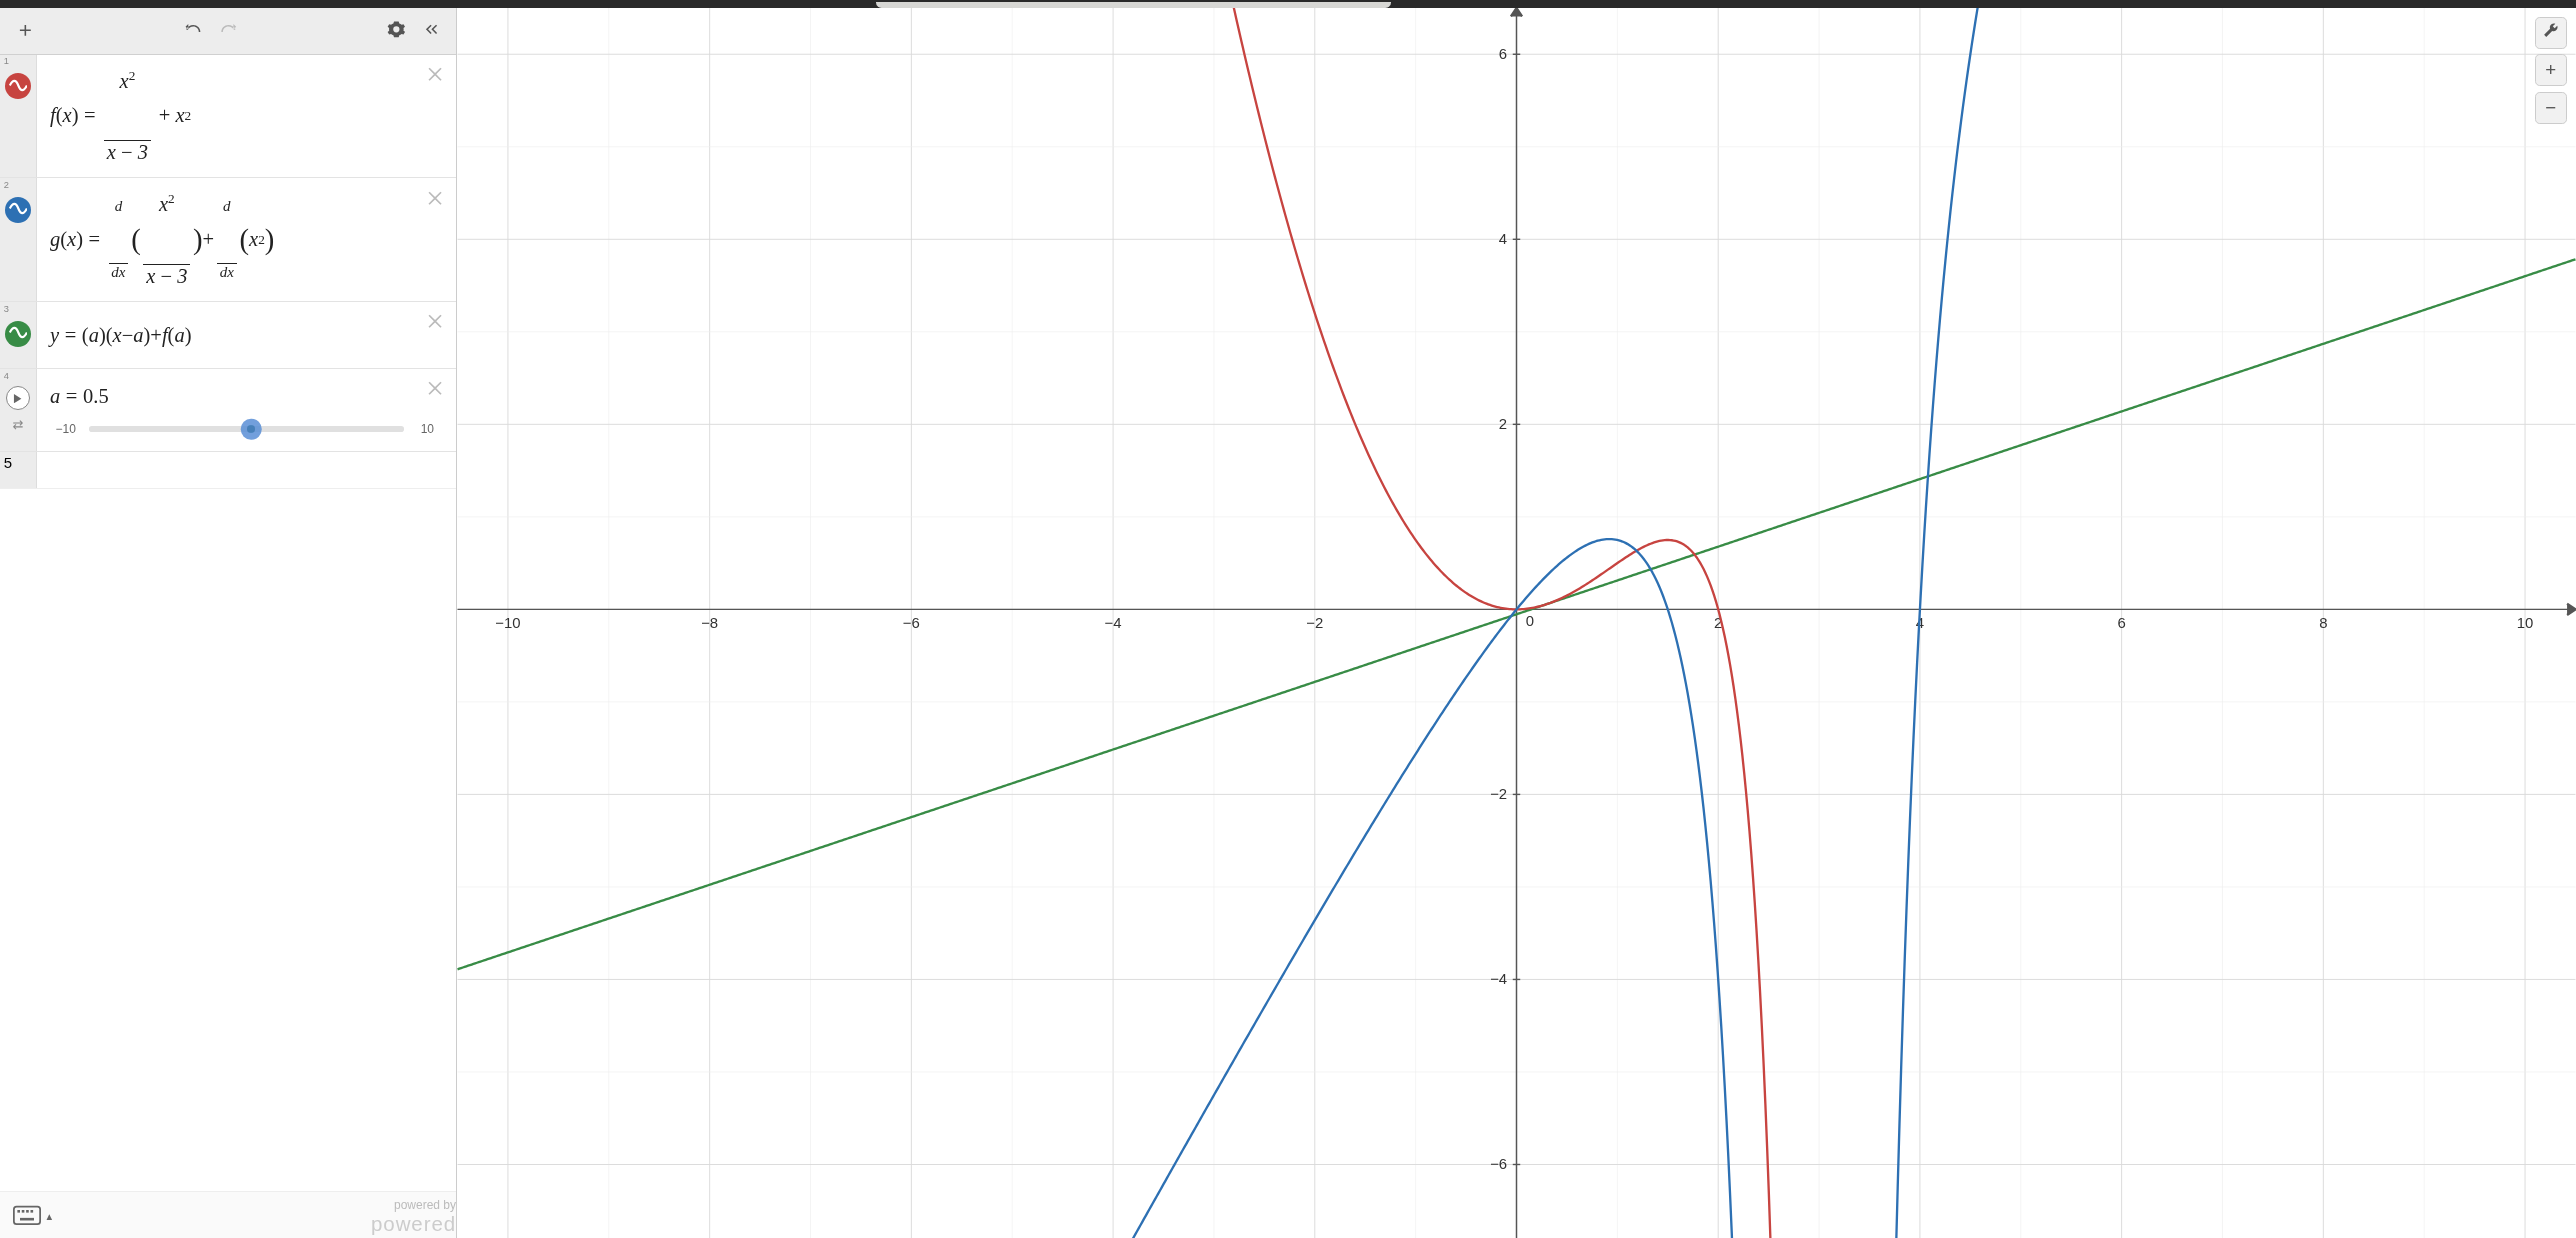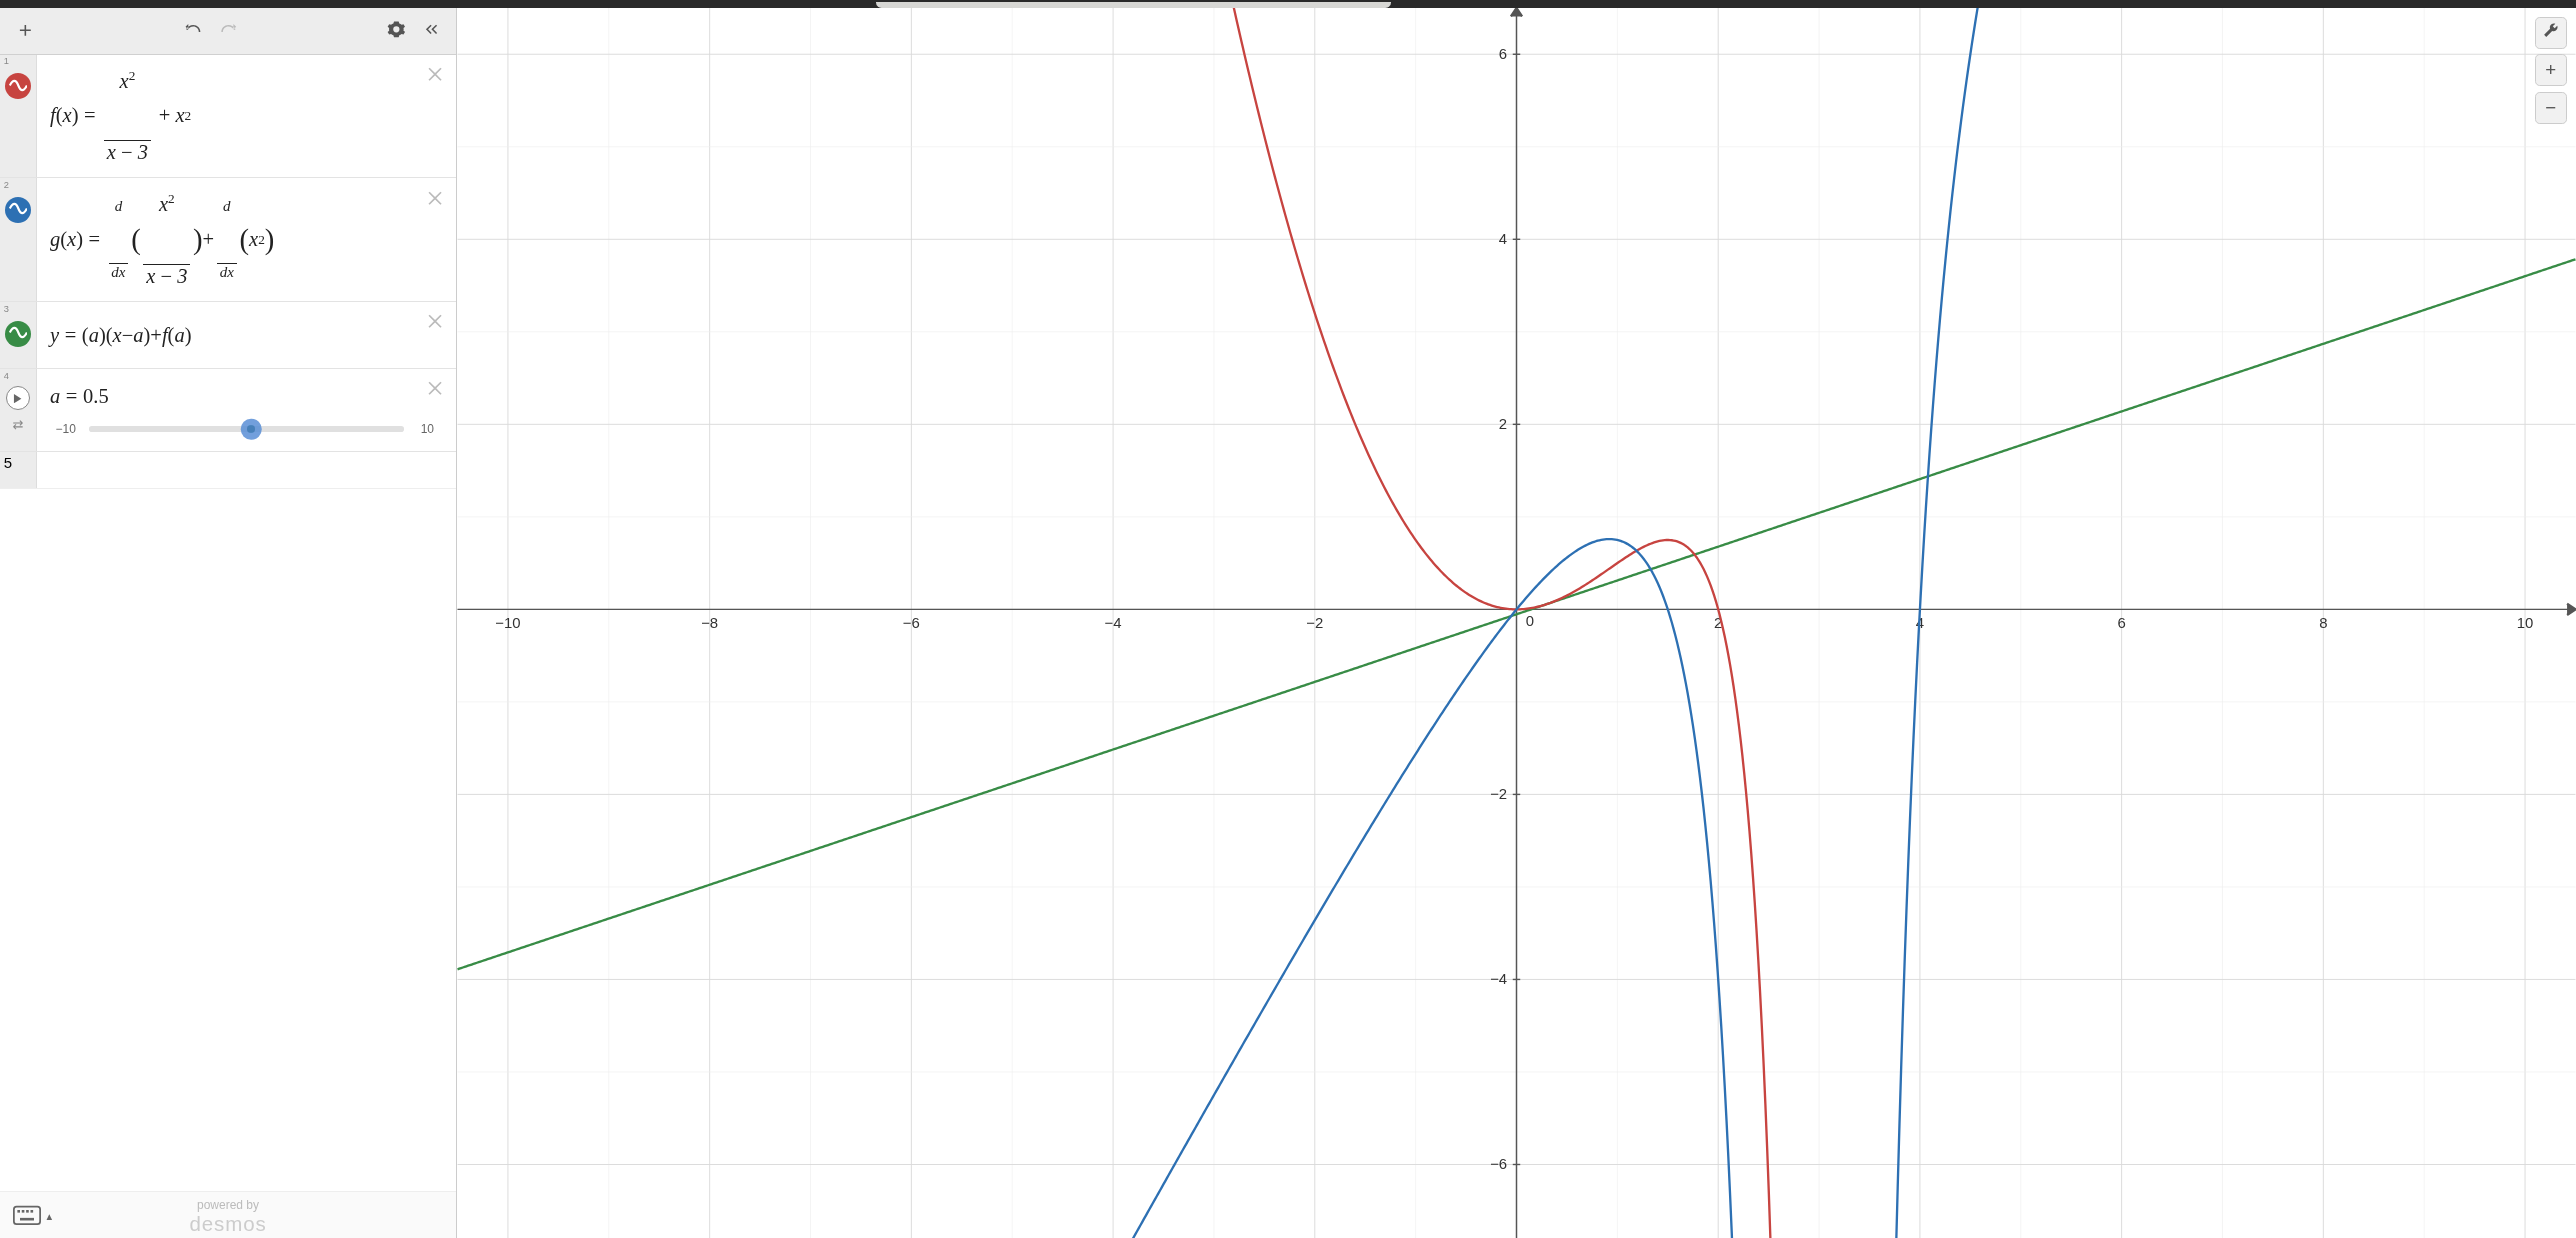--- a/index.html
+++ b/index.html
@@ -184,21 +184,21 @@
     background:#fff;
     border-bottom: 0.9px solid #eee;
     display:flex;
   }
   .empty-expr .idxcol {
     width:37px;background:#ececec;border-right:0.9px solid #ddd;
     position:relative;
   }
 
   .poweredby {
-    text-align:center;
+    text-align:right;
     color:#bbb;
     font-size:12px;
     padding:5.6px 0 0 0;
   }
   .poweredby .brand {
     font-family: Arial, sans-serif;
     font-size: 20.5px;
     letter-spacing: 0.9px;
     color:#ccc;
   }
@@ -433,21 +433,21 @@
                 <rect x="10" y="5" width="3" height="3" fill="#666"></rect>
                 <rect x="15" y="5" width="3" height="3" fill="#666"></rect>
                 <rect x="20" y="5" width="3" height="3" fill="#666"></rect>
                 <rect x="8" y="14" width="16" height="3" fill="#666"></rect>
               </svg>
           </span>
           <span class="caret">▴</span>
         </div>
         <div class="poweredby">
           <div>powered by</div>
-          <div class="brand">desmos</div>
+          <div class="brand">powered</div>
         </div>
       </div>
     </div>
 
     <div class="graph">
       <svg class="plot" id="plot" viewBox="0 0 2272 1320" style="font-size:16px">
           <line x1="54.095238095238095" y1="0" x2="54.095238095238095" y2="1320" stroke="#d9d9d9" stroke-width="1"></line>
           <line x1="162.28571428571428" y1="0" x2="162.28571428571428" y2="1320" stroke="#eeeeee" stroke-width="0.7"></line>
           <line x1="270.4761904761905" y1="0" x2="270.4761904761905" y2="1320" stroke="#d9d9d9" stroke-width="1"></line>
           <line x1="378.66666666666663" y1="0" x2="378.66666666666663" y2="1320" stroke="#eeeeee" stroke-width="0.7"></line>

